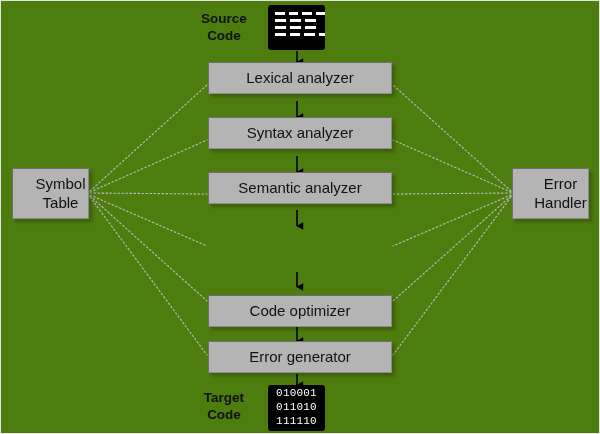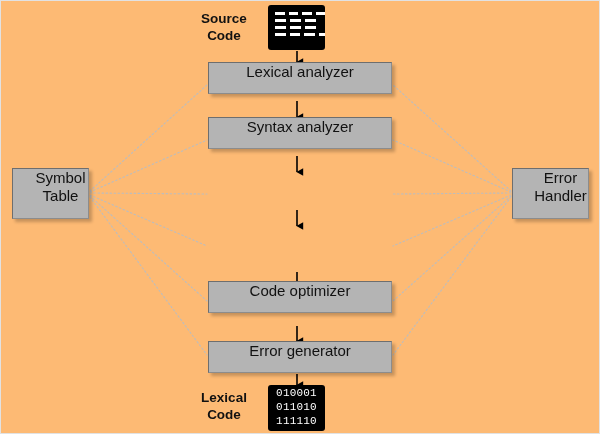--- a/index.html
+++ b/index.html
@@ -7,21 +7,21 @@
     padding: 0;
     background: #ffffff;
   }
   body {
     font-family: "Liberation Sans", sans-serif;
   }
   #canvas {
     position: relative;
     width: 600px;
     height: 434px;
-    background: #fdba74;
+    background: #4d7c0f;
     border: 1px solid #e2e2e2;
     box-sizing: border-box;
     overflow: hidden;
   }
   #wires {
     position: absolute;
     left: 0; top: 0;
     width: 600px;
     height: 434px;
     pointer-events: none;
@@ -29,21 +29,21 @@
   .box {
     position: absolute;
     background: #b4b4b4;
     border-top: 1px solid #6e6e6e;
     border-left: 1px solid #6e6e6e;
     border-right: 1px solid #8c8c8c;
     border-bottom: 1px solid #8c8c8c;
     box-shadow: 3px 3px 3px rgba(0,0,0,0.22);
     box-sizing: border-box;
     display: flex;
-    align-items: flex-start;
+    align-items: center;
     justify-content: center;
     text-align: center;
     color: #111111;
     font-size: 15px;
     line-height: 1.18;
     z-index: 3;
   }
   .phase-box { width: 184px; height: 32px; left: 207px; }
   .phase-box.tall { height: 42px; }
   .side-box {
@@ -178,23 +178,26 @@
   </div>
 
   <div class="box phase-box" style="top:61px">
     <span>Lexical analyzer</span>
   </div>
 
   <div class="box phase-box" style="top:116px">
     <span>Syntax analyzer</span>
   </div>
 
-
-
-  <div class="box phase-box" style="top:280px">
+  <div class="box phase-box" style="top:171px">
+    <span>Semantic analyzer</span>
+  </div>
+
+
+  <div class="box phase-box" style="top:294px">
     <span>Code optimizer</span>
   </div>
 
   <div class="box phase-box" style="top:340px">
     <span>Error generator</span>
   </div>
 
   <div class="box side-box" id="symbol-table-box">
     <span>
       <span>Symbol</span><br>
@@ -203,21 +206,21 @@
   </div>
 
   <div class="box side-box" id="error-handler-box">
     <span>
       <span>Error</span><br>
       <span>Handler</span>
     </span>
   </div>
 
   <div class="io-label" id="target-code-label">
-    <span>Lexical</span><br>
+    <span>Target</span><br>
     <span>Code</span>
   </div>
 
   <div class="code-icon" id="target-code-icon">
     <span>010001</span>
     <span>011010</span>
     <span>111110</span>
   </div>
 
 </div>

